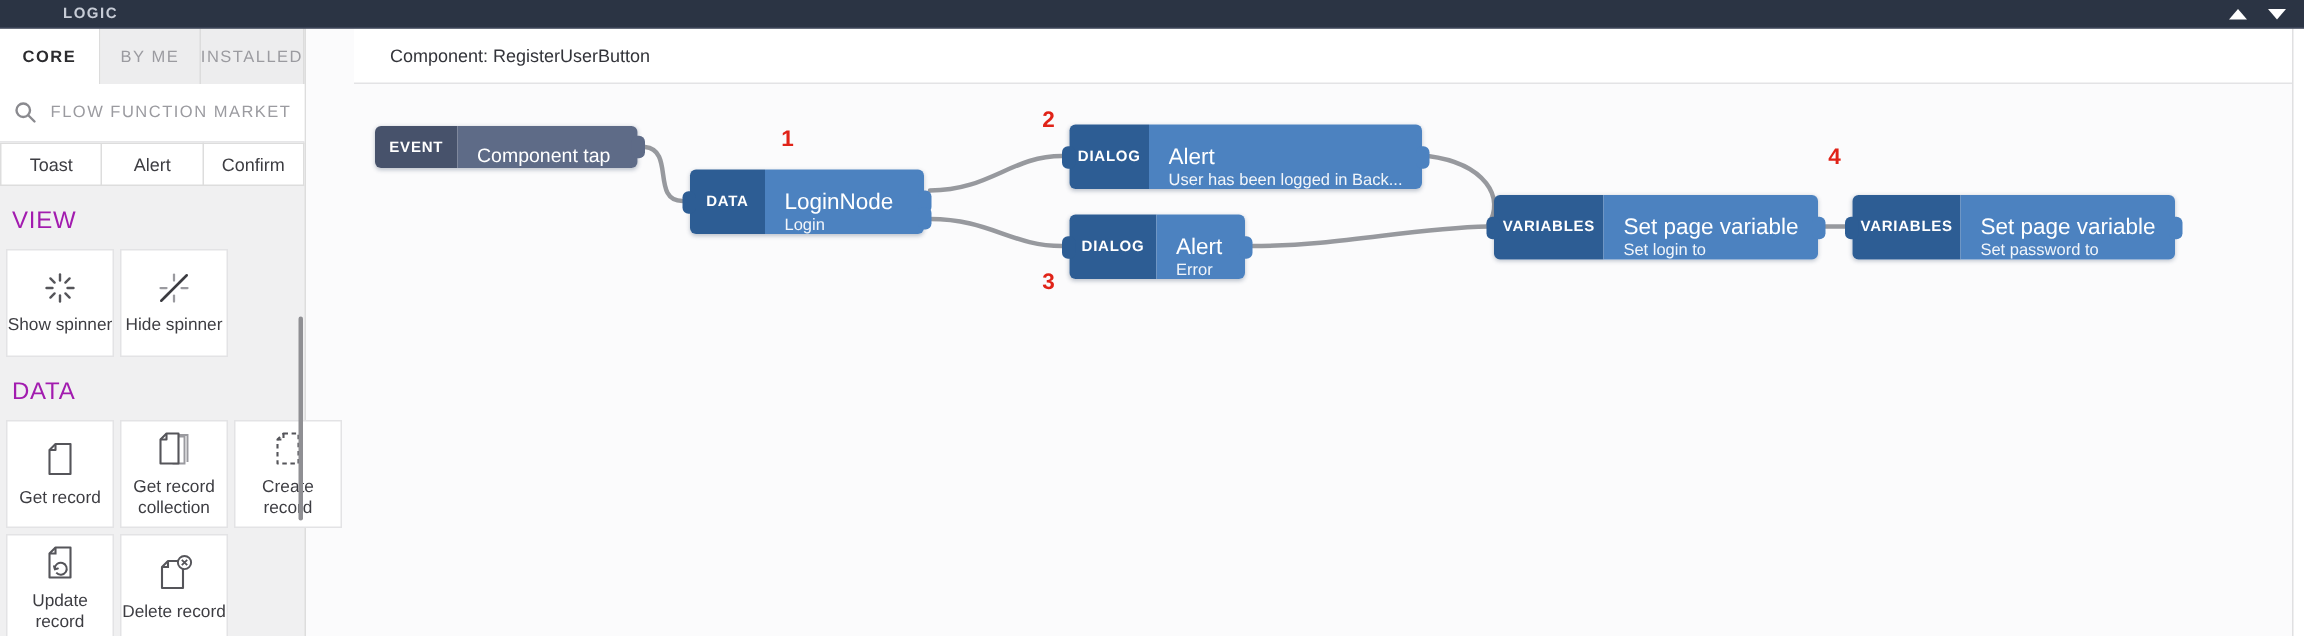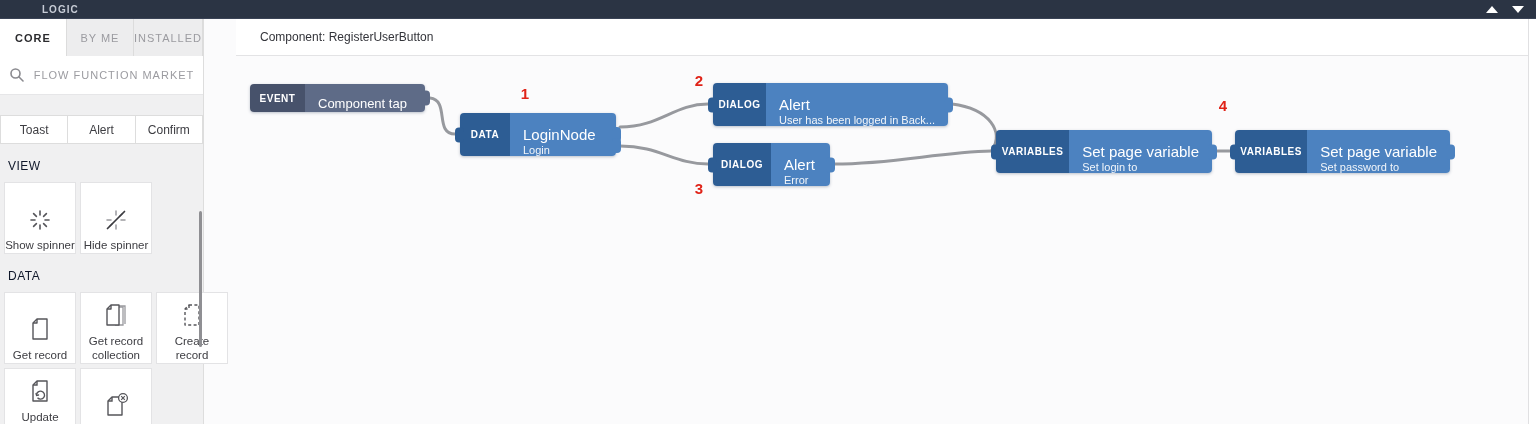--- a/index.html
+++ b/index.html
@@ -29,31 +29,31 @@
     flex:1;display:flex;align-items:center;justify-content:center;
     font-size:11px;letter-spacing:1px;color:#9b9ba0;background:#ededee;
     border-right:1px solid #dcdcdc;box-sizing:border-box;cursor:pointer;
   }
   .tab.active{background:#fff;color:#2b2b2e;font-weight:bold;}
   .searchrow{
     height:38px;background:#fff;display:flex;align-items:center;justify-content:center;gap:9px;
     border-bottom:1px solid #e6e6e8;cursor:text;
   }
   .searchrow .ph{font-size:11px;letter-spacing:1px;color:#9b9ba0;}
-  .quickrow{display:flex;margin-top:20px;}
+  .quickrow{display:flex;}
   .qbtn{
     flex:1;height:29px;background:#fff;border:1px solid #ddd;border-left:none;box-sizing:border-box;
     display:flex;align-items:center;justify-content:center;font-size:12px;color:#3d3d42;cursor:pointer;
   }
   .qbtn:first-child{border-left:1px solid #ddd;}
-  .seclabel{font-size:12px;color:#0f172a;padding:15px 0 9px 8px;letter-spacing:.5px;}
+  .seclabel{font-size:16px;color:#a21caf;padding:15px 0 9px 8px;letter-spacing:.5px;}
   .cards{display:flex;flex-wrap:wrap;gap:4px;padding-left:4px;width:228px;}
   .card{
     width:72px;height:72px;background:#fff;border:1px solid #e3e3e5;box-sizing:border-box;
-    display:flex;flex-direction:column;align-items:center;justify-content:flex-end;gap:6px;
+    display:flex;flex-direction:column;align-items:center;justify-content:center;gap:6px;
     cursor:pointer;text-align:center;
   }
   .card .clabel{font-size:11.5px;color:#3d3d42;line-height:1.2;}
   .side-scroll{position:absolute;right:1px;top:192px;width:3px;height:136px;background:#8f8f93;border-radius:2px;cursor:pointer;}
   
   .canvas{position:absolute;left:236px;top:19px;width:1292px;height:405px;}
   .canvas-header{
     height:37px;background:#fff;border-bottom:1px solid #e3e3e5;box-sizing:border-box;
     display:flex;align-items:center;padding-left:24px;font-size:12px;color:#33343a;
   }

